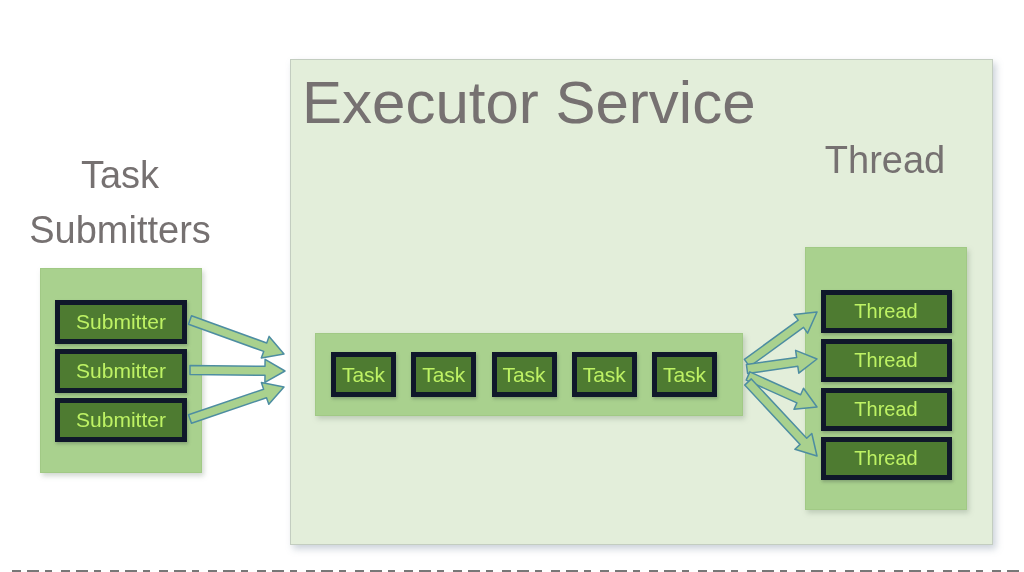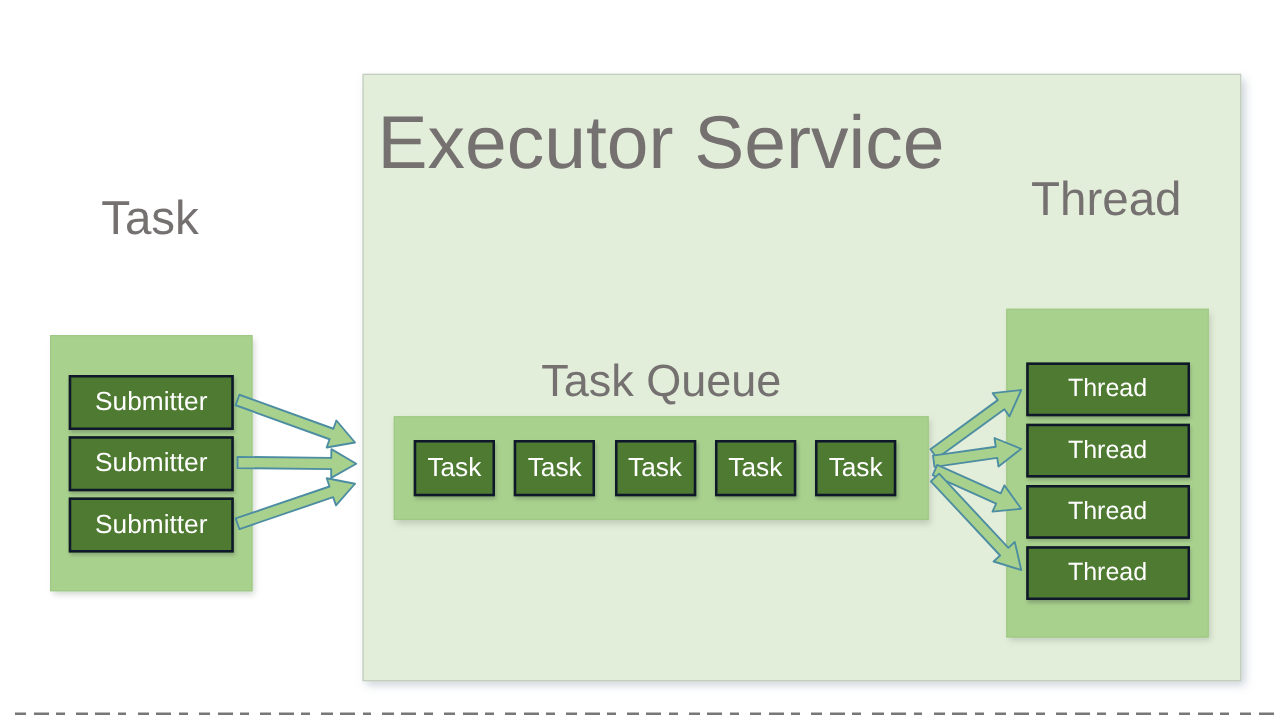--- a/index.html
+++ b/index.html
@@ -8,37 +8,37 @@
     font-family:"Liberation Sans",sans-serif;overflow:hidden;
   }
   
   .executor-box{
     position:absolute;left:290px;top:59px;width:701px;height:484px;
     background:#e3eeda;border:1px solid #c3cdc0;
     box-shadow:3px 4px 7px rgba(110,130,150,.35);
   }
   .executor-title{
     position:absolute;left:302px;top:68px;font-size:60px;color:#767171;
-    letter-spacing:0px;white-space:nowrap;margin-top:11px;
+    letter-spacing:0px;white-space:nowrap;
   }
   
   .side-label{position:absolute;color:#767171;text-align:center;font-size:38px;line-height:1.46;}
   .submitters-label{left:0px;top:148px;width:240px;}
   .threadpool-label{left:776px;top:133px;width:218px;}
   
   .green-container{
     position:absolute;background:#a9d18e;border:1px solid #a1c985;
     box-shadow:2px 3px 5px rgba(120,140,120,.35);
     display:flex;flex-direction:column;align-items:center;box-sizing:border-box;
   }
   .submitters-box{left:40px;top:268px;width:162px;height:205px;padding-top:31px;gap:5px;}
   .threadpool-box{left:805px;top:247px;width:162px;height:263px;padding-top:42px;gap:6px;}
   
   .dark-box{
-    background:#4e7b31;border:2px solid #0f172a;color:#ffffff;
+    background:#4e7b31;border:5px solid #0f172a;color:#bef264;
     display:flex;align-items:center;justify-content:center;
     box-shadow:1px 2px 3px rgba(80,100,80,.4);box-sizing:border-box;
     font-size:21px;flex:0 0 auto;
   }
   .submitter-item{width:132px;height:44px;}
   .thread-item{width:131px;height:43px;font-size:20px;}
   
   .queue-label{position:absolute;left:315px;top:284px;width:428px;text-align:center;
     font-size:36px;color:#767171;}
   .queue-bar{
@@ -64,35 +64,35 @@
 </head>
 <body>
 
 <div class="canvas">
 
   <div class="executor-box"></div>
   <div class="executor-title">Executor Service</div>
 
   <div class="side-label submitters-label">
     <div>Task</div>
+    <div>Submitters</div>
   </div>
 
   <div class="green-container submitters-box">
     <div class="dark-box submitter-item">
       <span>Submitter</span>
     </div>
     <div class="dark-box submitter-item">
       <span>Submitter</span>
     </div>
     <div class="dark-box submitter-item">
       <span>Submitter</span>
     </div>
   </div>
 
-  <div class="queue-label">Task Queue</div>
   <div class="queue-bar">
     <div class="dark-box task-item">
       <span>Task</span>
     </div>
     <div class="dark-box task-item">
       <span>Task</span>
     </div>
     <div class="dark-box task-item">
       <span>Task</span>
     </div>

